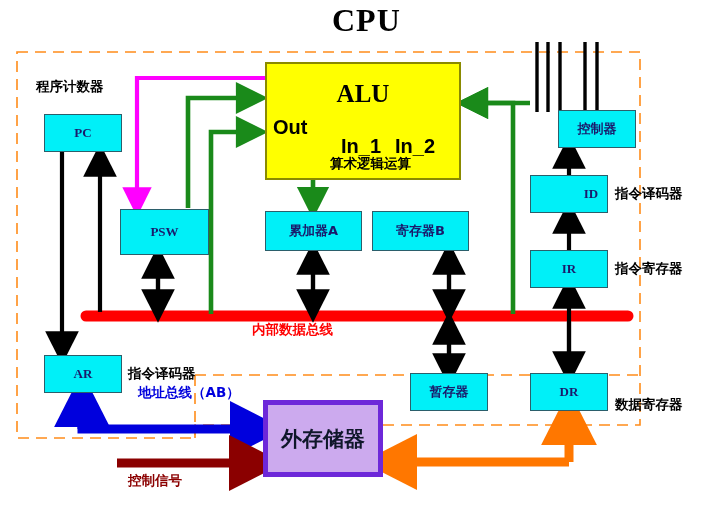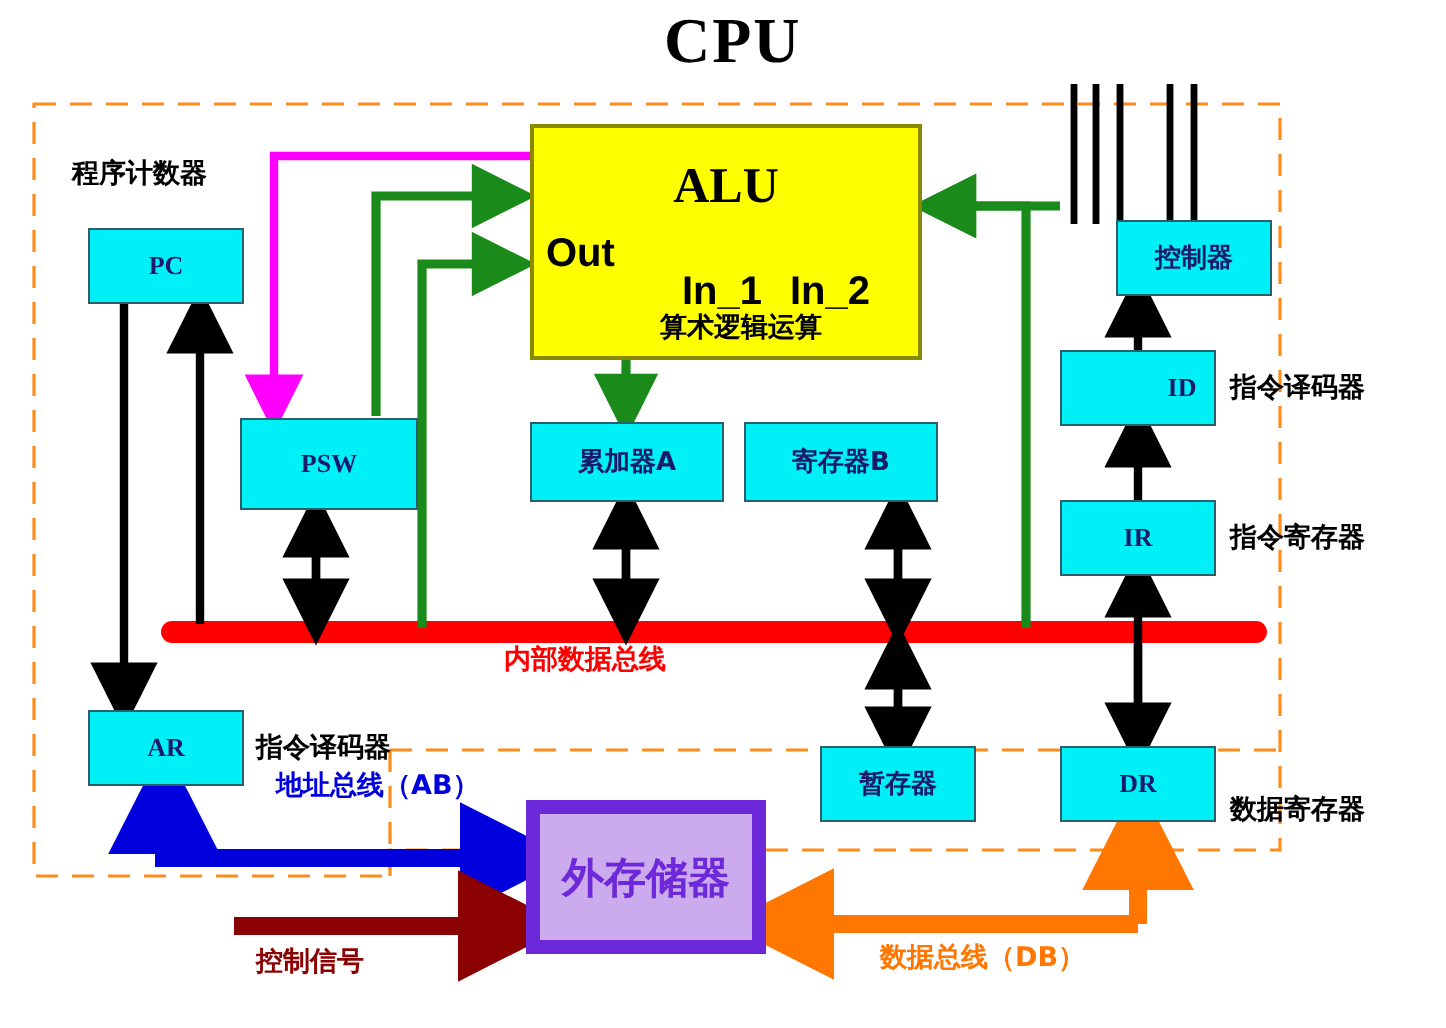--- a/index.html
+++ b/index.html
@@ -6,21 +6,21 @@
   body{width:723px;height:514px;font-family:"Liberation Serif","DejaVu Serif",serif;}
   #stage{position:relative;width:723px;height:514px;overflow:hidden;background:#fff;}
   svg.layer{position:absolute;left:0;top:0;width:723px;height:514px;}
   .lbl{position:absolute;white-space:nowrap;}
 
   
   .box{position:absolute;box-sizing:border-box;display:flex;align-items:center;
        justify-content:center;border:1px solid #2b5f6b;}
   .cyan{background:#00f0f8;color:#1a1a6b;}
   .yellow{background:#ffff00;border:2px solid #8a8a00;color:#000;}
-  .purple{background:#ccaaee;border:7px solid #6d28d9;color:#6d28d9;text-align:right;}
+  .purple{background:#ccaaee;border:5px solid #6d28d9;color:#0f172a;text-align:right;}
 
   .cn{font-family:"DejaVu Sans","Liberation Sans",sans-serif;font-weight:bold;}
   .latin{font-family:"Liberation Serif","DejaVu Serif",serif;font-weight:bold;}
 
   .t-cpu{font-size:32px;font-weight:bold;letter-spacing:1px;color:#000;
          font-family:"Liberation Serif","DejaVu Serif",serif;}
   .t-alu{font-size:25px;font-weight:bold;}
   .t-small{font-size:13px;}
   .t-box{font-size:13px;font-weight:bold;text-align:right;}
   .t-cap{font-size:13.5px;font-weight:bold;color:#000;}
@@ -185,15 +185,14 @@
   <div class="lbl cn t-cap" style="left:615px;top:383px;margin-top:13px;">数据寄存器</div>
 
   <div class="box purple" style="left:263px;top:400px;width:120px;height:77px;">
     <span class="cn" style="font-size:21px;">外存储器</span>
   </div>
 
   <div class="lbl cn t-cap blue-t" style="left:98px;top:384px;margin-left:40px;">地址总线（AB）</div>
 
   <div class="lbl cn t-cap dred-t" style="left:128px;top:472px;">控制信号</div>
 
-  <div class="lbl cn t-cap orange-t" style="left:440px;top:470px;">数据总线（DB）</div>
 
 </div>
 
 </body></html>

